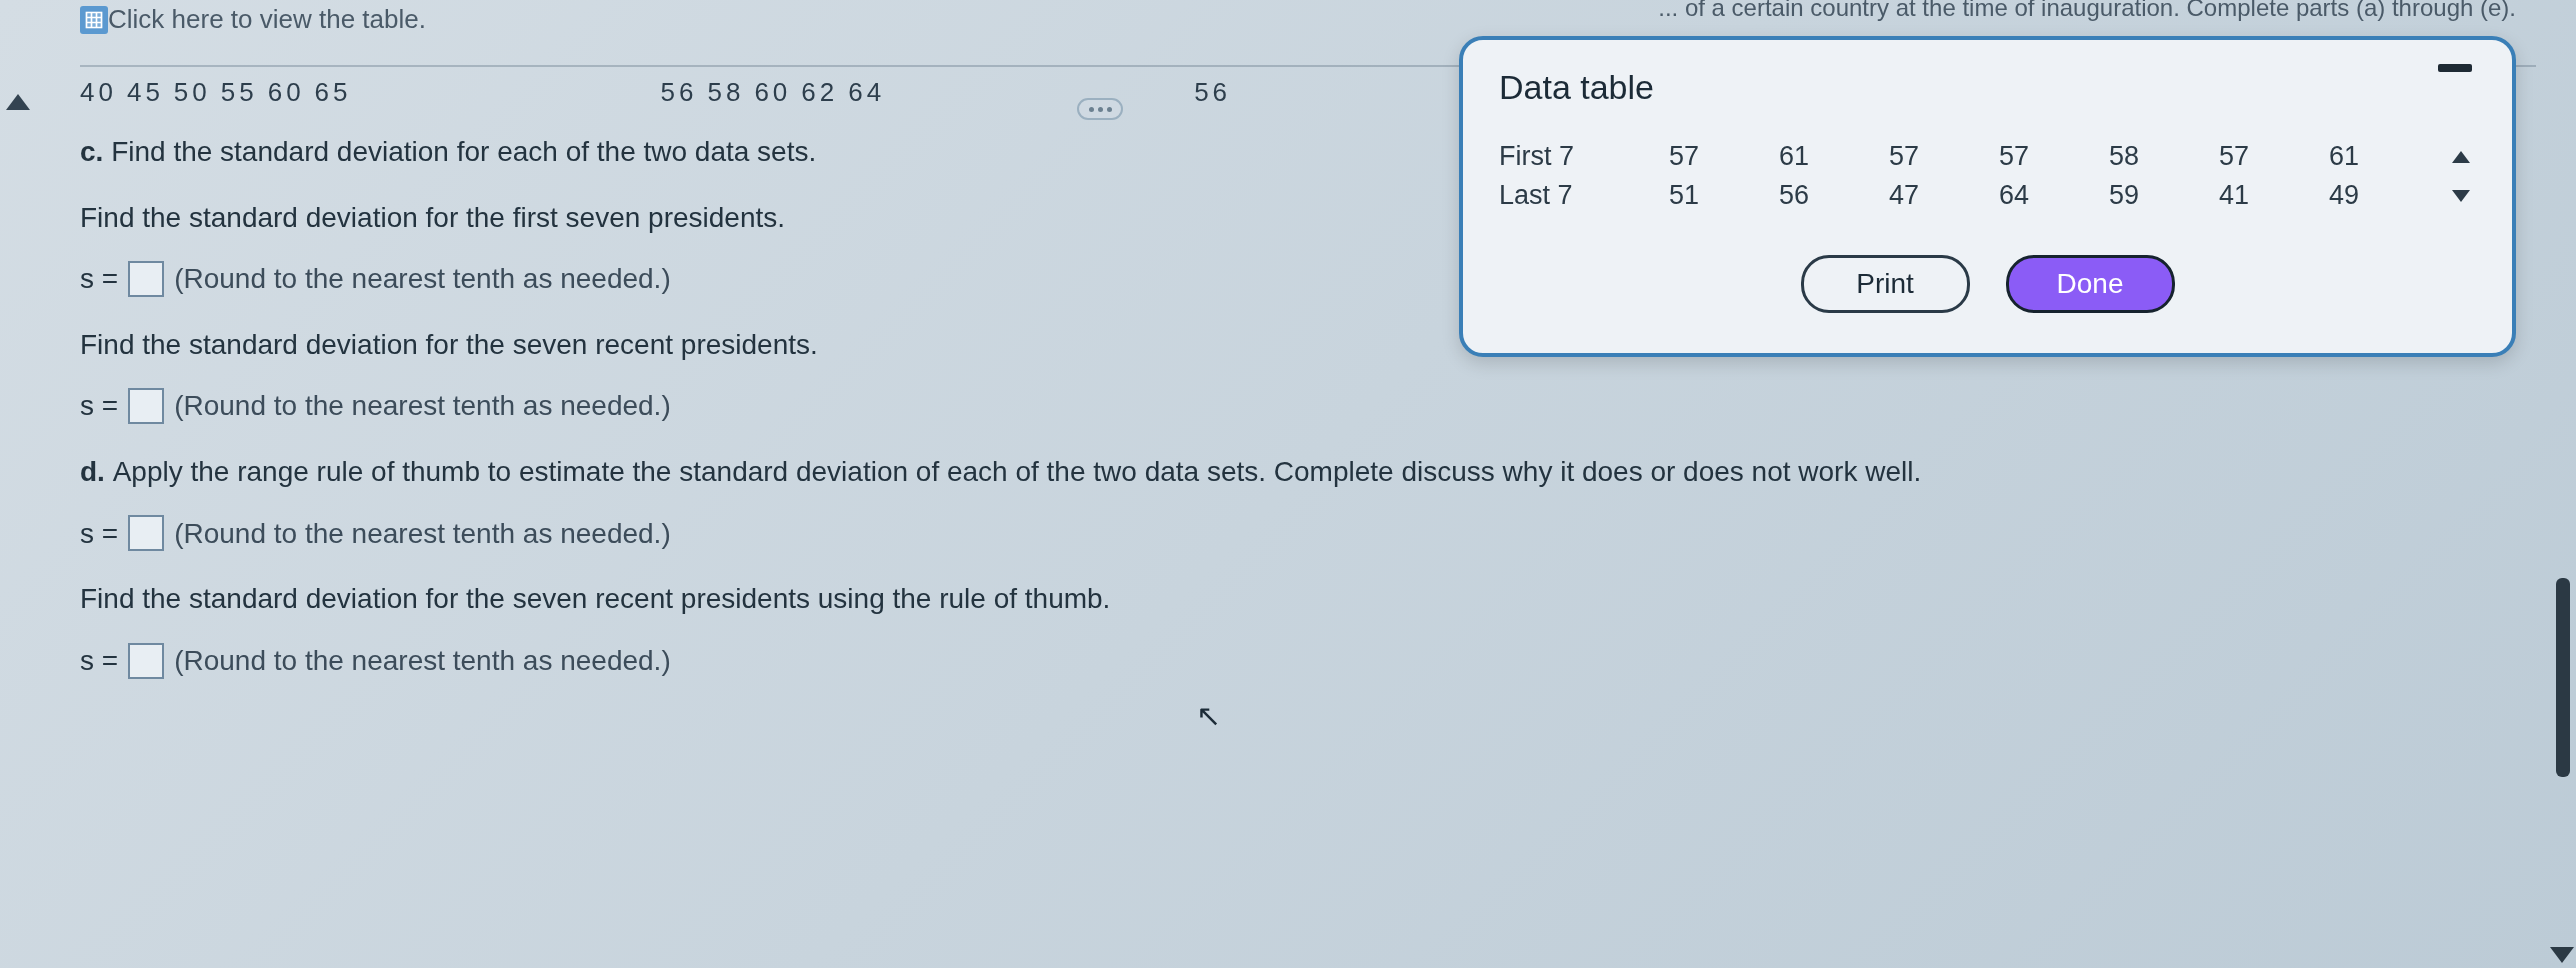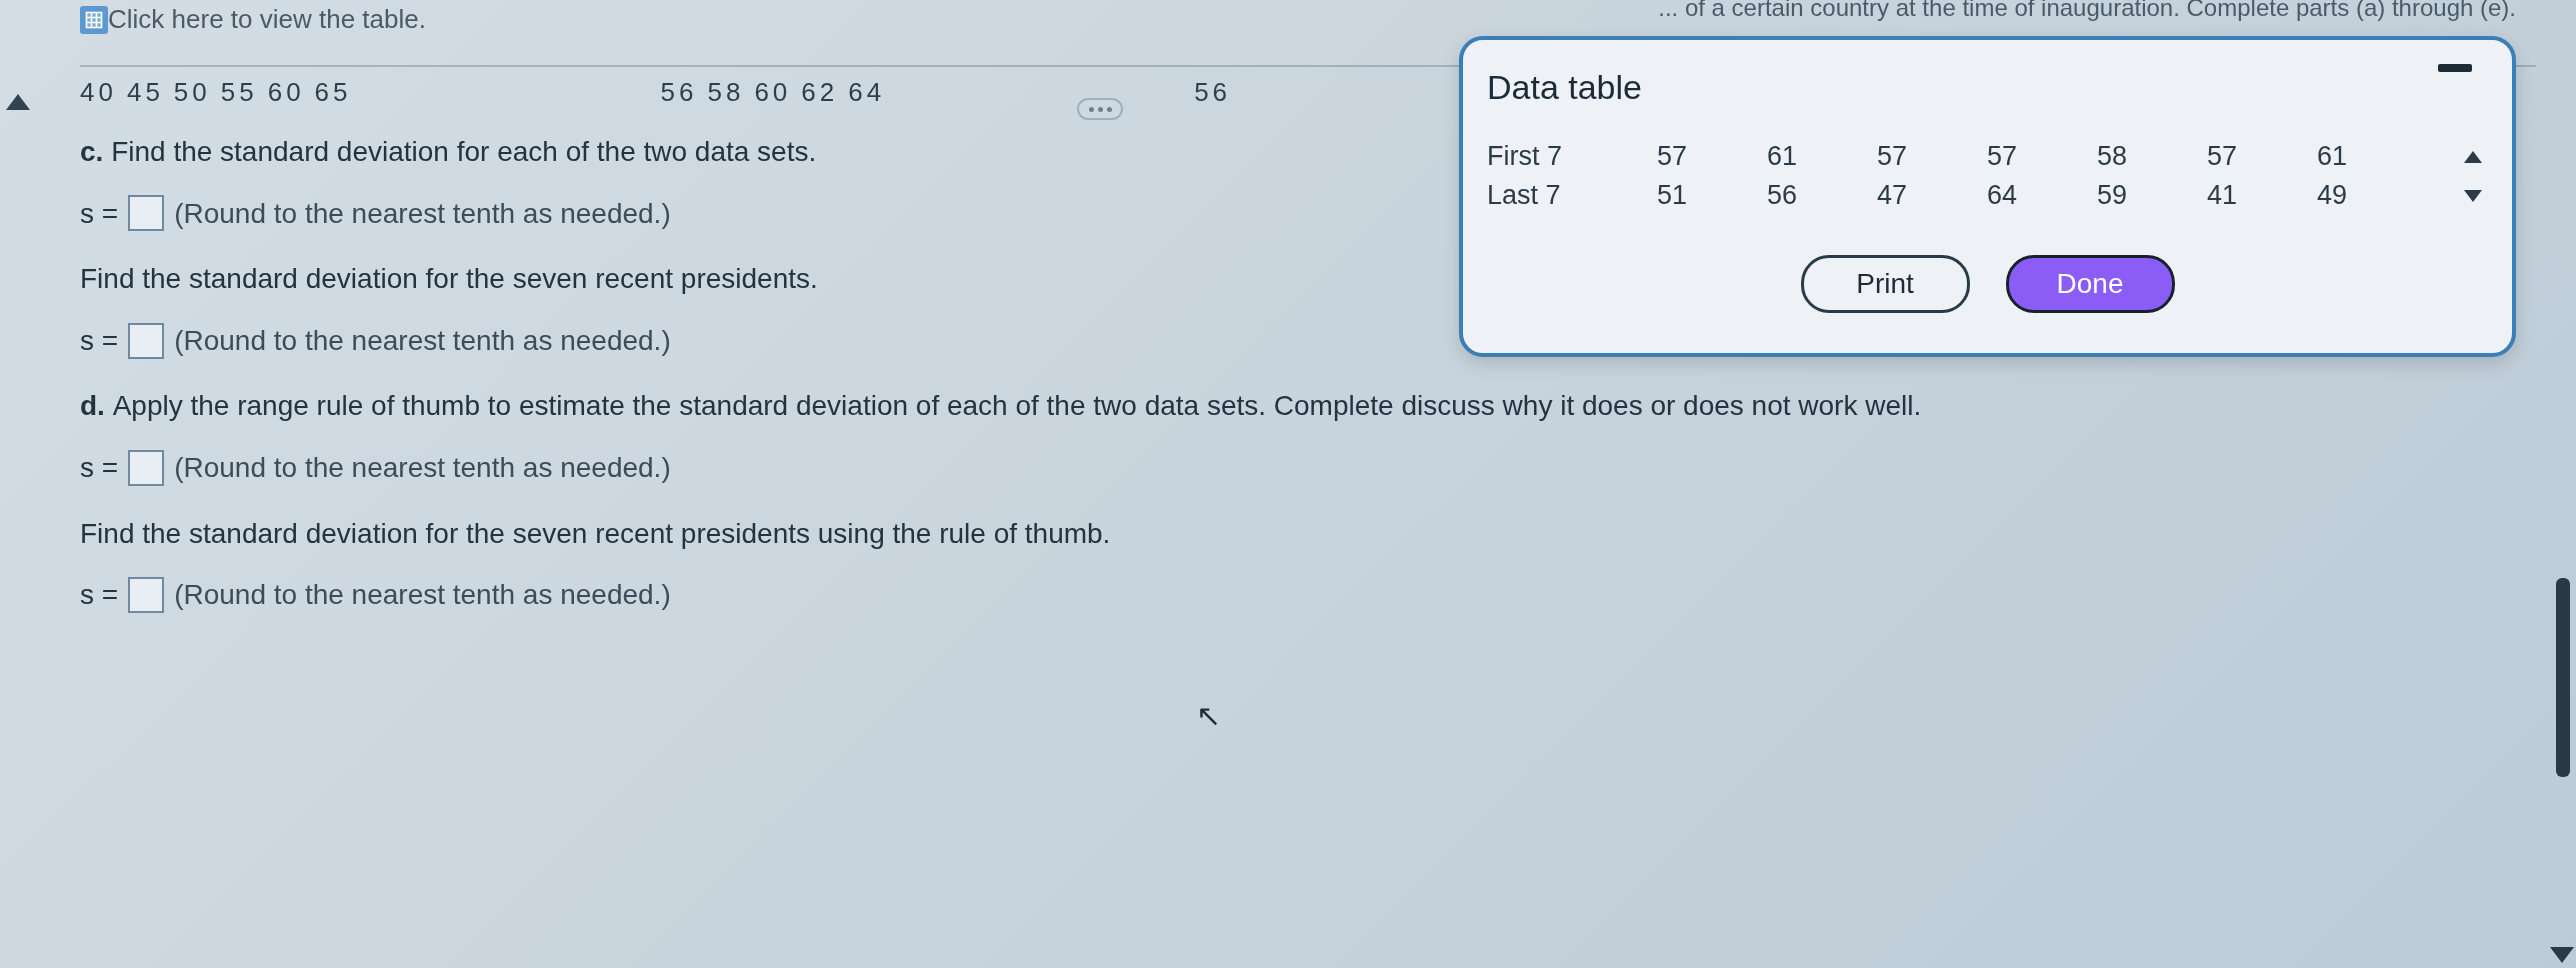--- a/index.html
+++ b/index.html
@@ -14,21 +14,21 @@
 .axis{font-size:26px;color:#2d3e4c;letter-spacing:4px}
 .axis span{margin-right:10px}
 .dots{width:46px;height:22px;border:2px solid #9bb0c0;border-radius:14px;display:flex;align-items:center;justify-content:center;gap:4px;position:absolute;left:1077px;top:98px;background:#cfd9e2}
 .dots i{width:5px;height:5px;background:#6b8090;border-radius:50%}
 .body-text{font-size:28px;color:#23333f;line-height:1.7}
 .question{margin:18px 0 8px}
 .sub{margin:18px 0 10px}
 .formula{display:flex;align-items:center;gap:10px;margin:14px 0}
 .formula .box{width:36px;height:36px;border:2px solid #6f89a0;background:#e8eef3}
 .note{color:#3c4c5a}
-.modal{position:absolute;top:36px;right:60px;width:1057px;background:#eef2f6;border:4px solid #3a7fb7;border-radius:24px;padding:28px 24px 40px;box-shadow:0 6px 18px rgba(0,0,0,.15)}
+.modal{position:absolute;top:36px;right:60px;width:1057px;background:#eef2f6;border:4px solid #3a7fb7;border-radius:24px;padding:28px 36px 40px;box-shadow:0 6px 18px rgba(0,0,0,.15)}
 .modal-title{font-size:34px;color:#1c2b37;margin-bottom:30px}
 .modal-min{position:absolute;right:40px;top:24px;width:34px;height:8px;background:#1e2a34;border-radius:2px}
 .data-grid{width:100%;font-size:27px;color:#2c3b47}
 .data-row{display:flex;align-items:center;padding:4px 0}
 .data-label{width:130px;font-weight:400}
 .data-cell{width:110px;text-align:center}
 .arrows{display:flex;flex-direction:column;gap:6px;margin-left:auto;padding-right:6px}
 .arrow{width:0;height:0;border-left:9px solid transparent;border-right:9px solid transparent}
 .arrow.up{border-bottom:12px solid #2c3b47}
 .arrow.down{border-top:12px solid #2c3b47}
@@ -75,20 +75,21 @@
     </div>
     <div class="axis">
       <span>56</span>
     </div>
   </div>
 
   <div class="body-text">
     <div class="question">
       <b>c.</b>&nbsp;<span>Find the standard deviation for each of the two data sets.</span>
     </div>
+    <div class="sub">Find the standard deviation for the first seven presidents.</div>
     <div class="formula">
       <span>s =</span>
       <span class="box"></span>
       <span class="note">(Round to the nearest tenth as needed.)</span>
     </div>
     <div class="sub">Find the standard deviation for the seven recent presidents.</div>
     <div class="formula">
       <span>s =</span>
       <span class="box"></span>
       <span class="note">(Round to the nearest tenth as needed.)</span>

